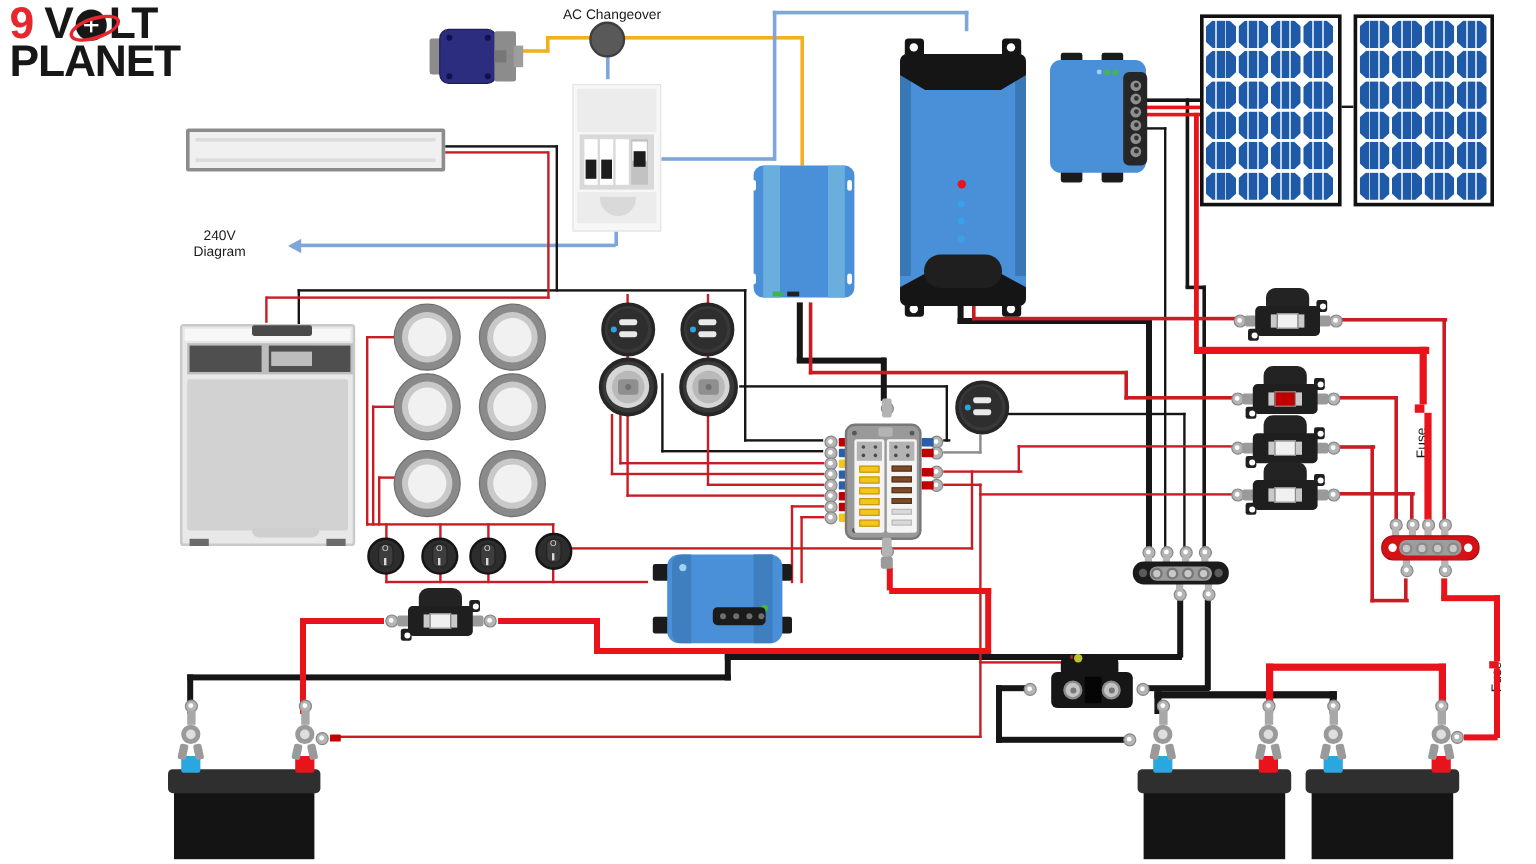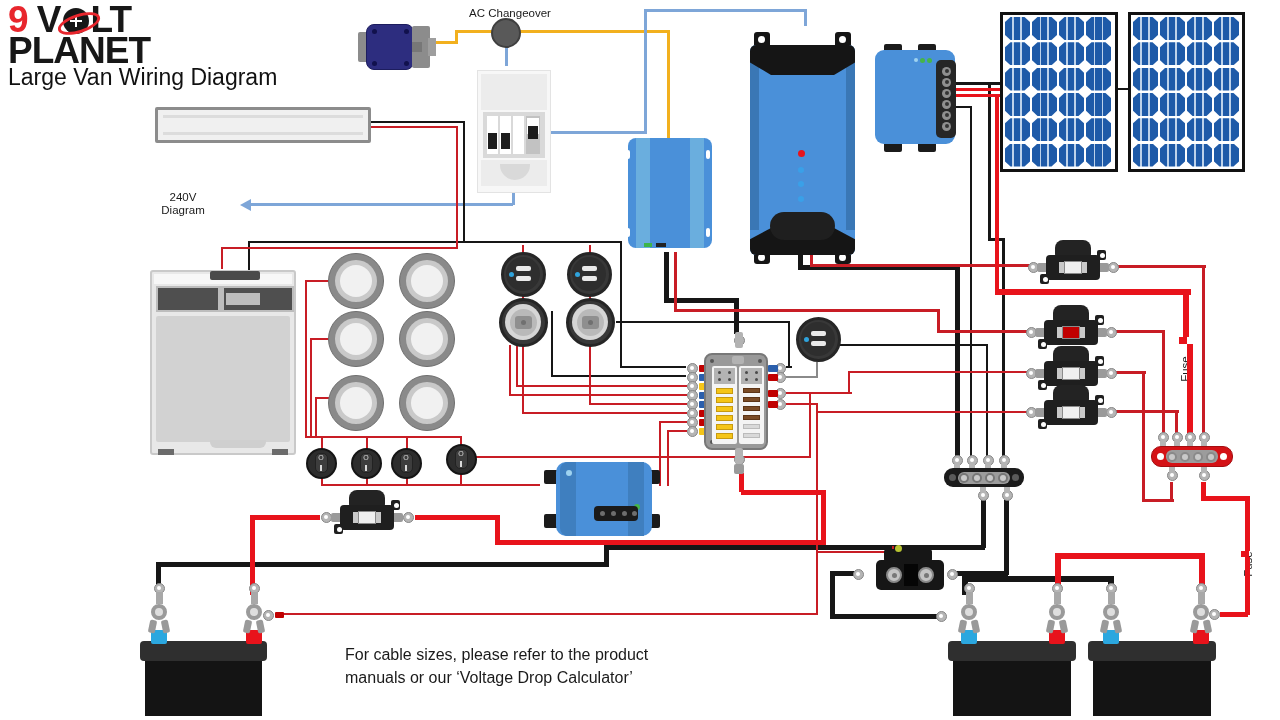--- a/index.html
+++ b/index.html
@@ -23,30 +23,29 @@
 </style>
 </head>
 <body>
 
 <div id="stage">
 
   <div class="brand">
     <span class="red">9</span><span> </span><span>V</span><span class="osym"><span class="oc"></span><span class="op1"></span><span class="op2"></span><span class="orb"></span></span><span>LT</span><br>
     <span>PLANET</span>
   </div>
-  <div class="subtitle">Large Van Wiring Diagram</div>
 
   <div class="lbl smalllbl" style="left:455px;top:7px;width:110px;text-align:center;">AC Changeover</div>
   <div class="lbl smalllbl" style="left:158px;top:191px;width:50px;text-align:center;line-height:13px;">
     <span>240V</span><br><span>Diagram</span>
   </div>
   <div class="lbl smalllbl vert" style="left:1164px;top:363px;width:42px;text-align:center;">Fuse</div>
   <div class="lbl smalllbl vert" style="left:1227px;top:558px;width:42px;text-align:center;">Fuse</div>
   <div class="note">
-    <span>For cable sizes, please refer to the product</span><br><span>manuals or our ‘Voltage Drop Calculator’</span>
+    <br>
   </div>
   <div class="arrowL abs" style="left:240px;top:198.5px;border-right:11px solid #7EA6D8;"></div>
 
   <div id="gfx">
       <div class="abs" style="left: 432px; top: 41px; width: 25px; height: 3px; background: rgb(242, 176, 30);"></div>
       <div class="abs" style="left: 455px; top: 30px; width: 3px; height: 14px; background: rgb(242, 176, 30);"></div>
       <div class="abs" style="left: 455px; top: 30px; width: 38px; height: 3px; background: rgb(242, 176, 30);"></div>
       <div class="abs" style="left: 520px; top: 30px; width: 150px; height: 3px; background: rgb(242, 176, 30);"></div>
       <div class="abs" style="left: 667px; top: 30px; width: 3px; height: 108px; background: rgb(242, 176, 30);"></div>
       <div class="abs" style="left: 505px; top: 46px; width: 3px; height: 20px; background: rgb(126, 166, 216);"></div>

